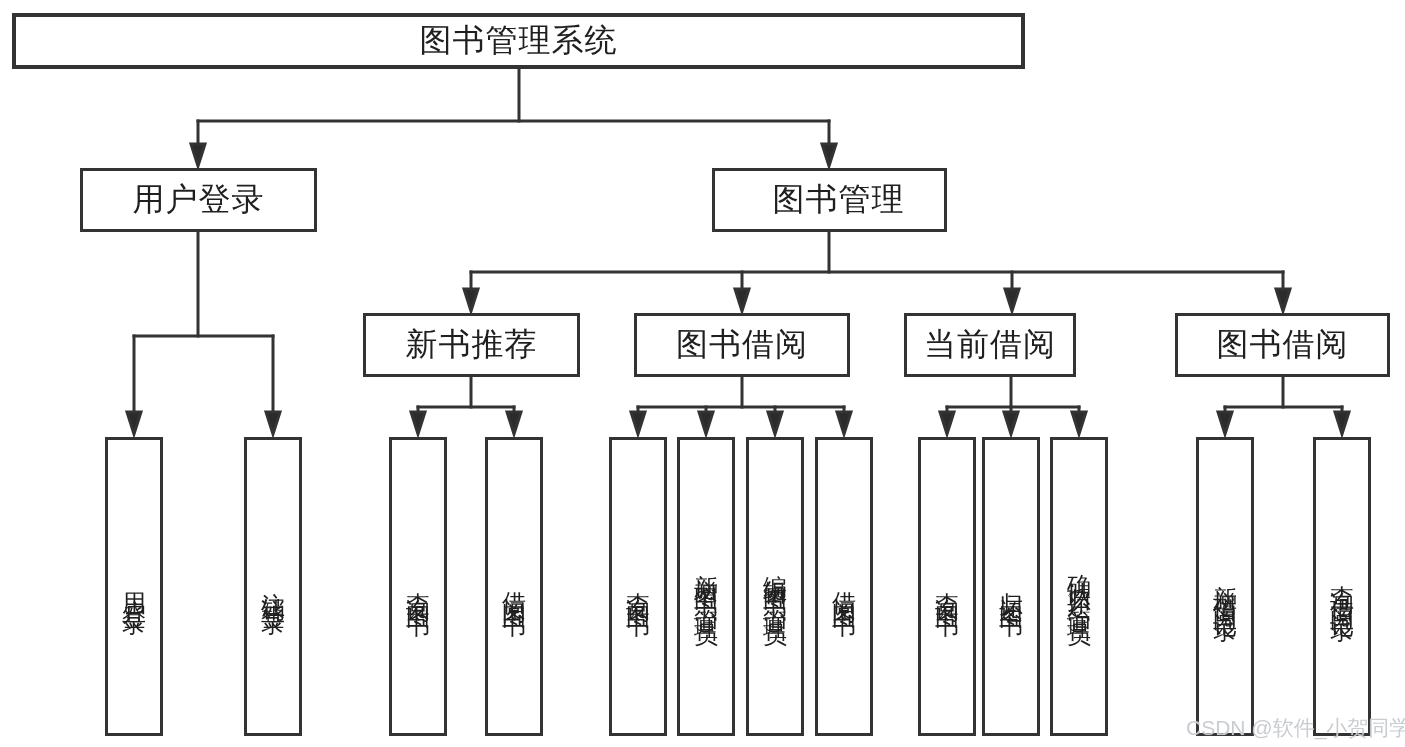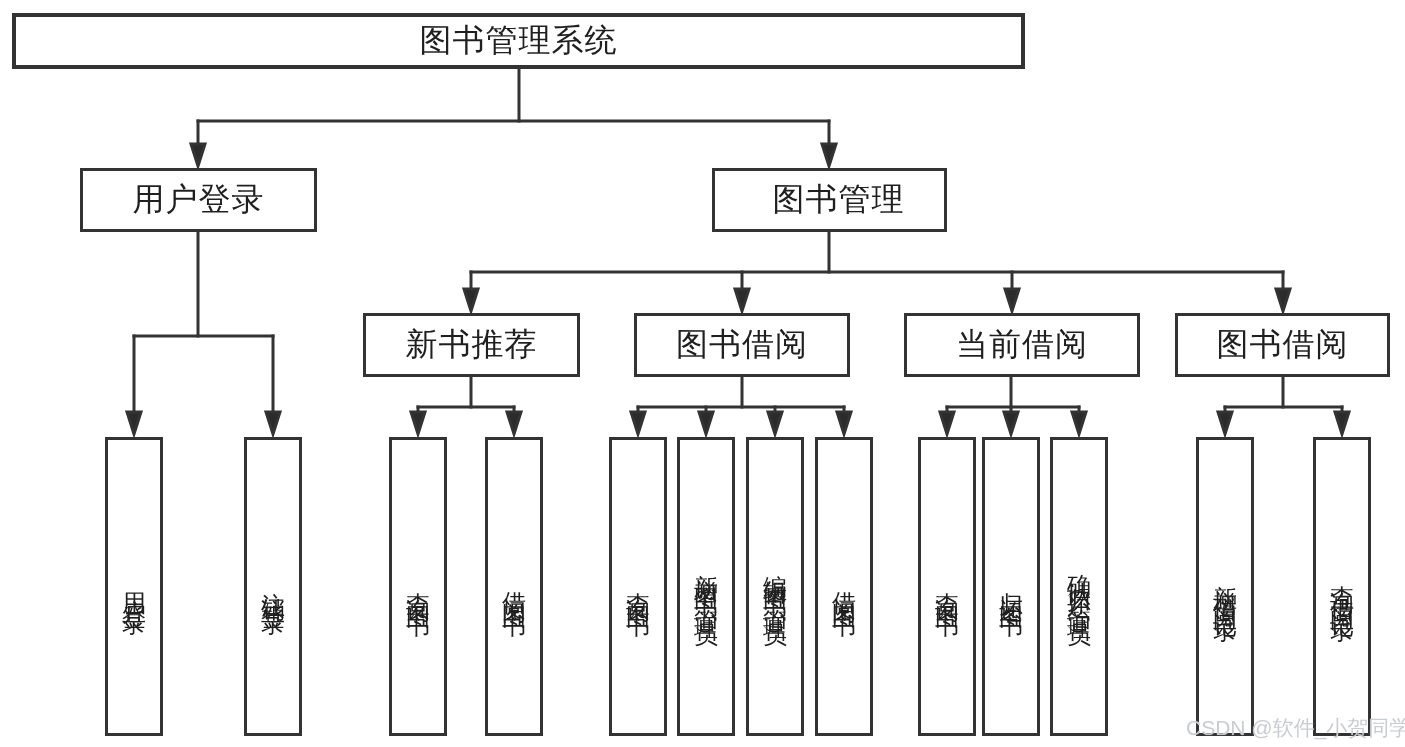--- a/index.html
+++ b/index.html
@@ -117,21 +117,21 @@
   <div class="node hbox" style="left:712px; top:168px; width:235px; height:64px;padding-left:18px;">
     <span>图书管理</span>
   </div>
 
   <div class="node hbox" style="left:363px; top:313px; width:217px; height:64px;">
     <span>新书推荐</span>
   </div>
   <div class="node hbox" style="left:634px; top:313px; width:216px; height:64px;">
     <span>图书借阅</span>
   </div>
-  <div class="node hbox" style="left:904px; top:313px; width:236px; height:64px;">
+  <div class="node hbox" style="left:904px; top:313px; width:172px; height:64px;">
     <span>当前借阅</span>
   </div>
   <div class="node hbox" style="left:1175px; top:313px; width:215px; height:64px;">
     <span>图书借阅</span>
   </div>
 
   <div class="node vbox" style="left:105px; top:437px; width:58px; height:299px;">
     <span class="vtext">用户登录</span>
   </div>
   <div class="node vbox" style="left:244px; top:437px; width:58px; height:299px;">

